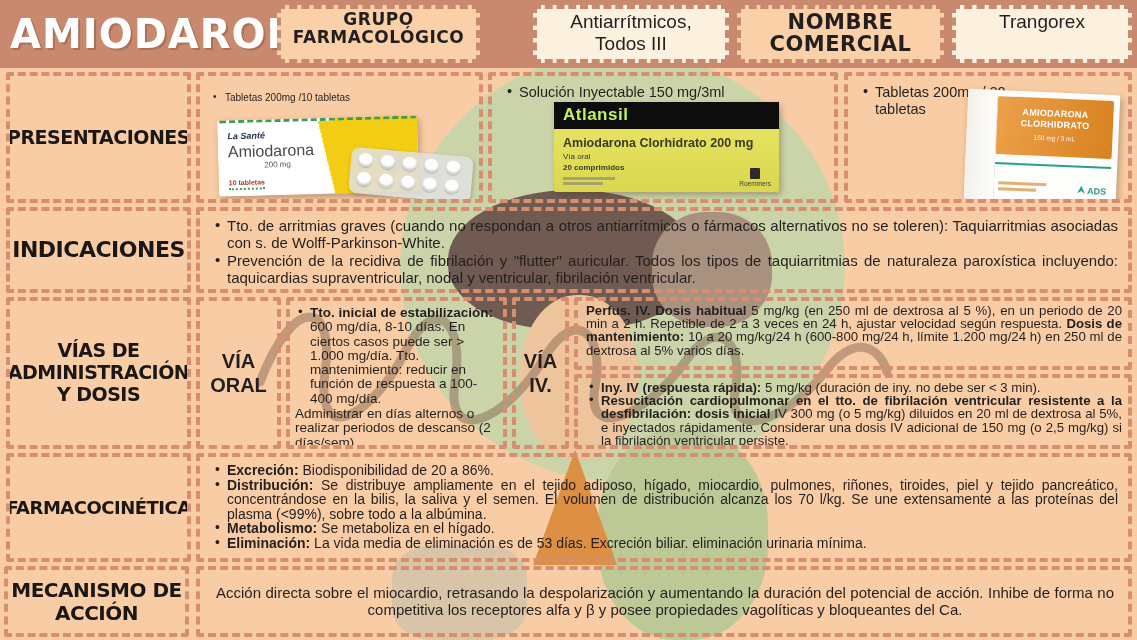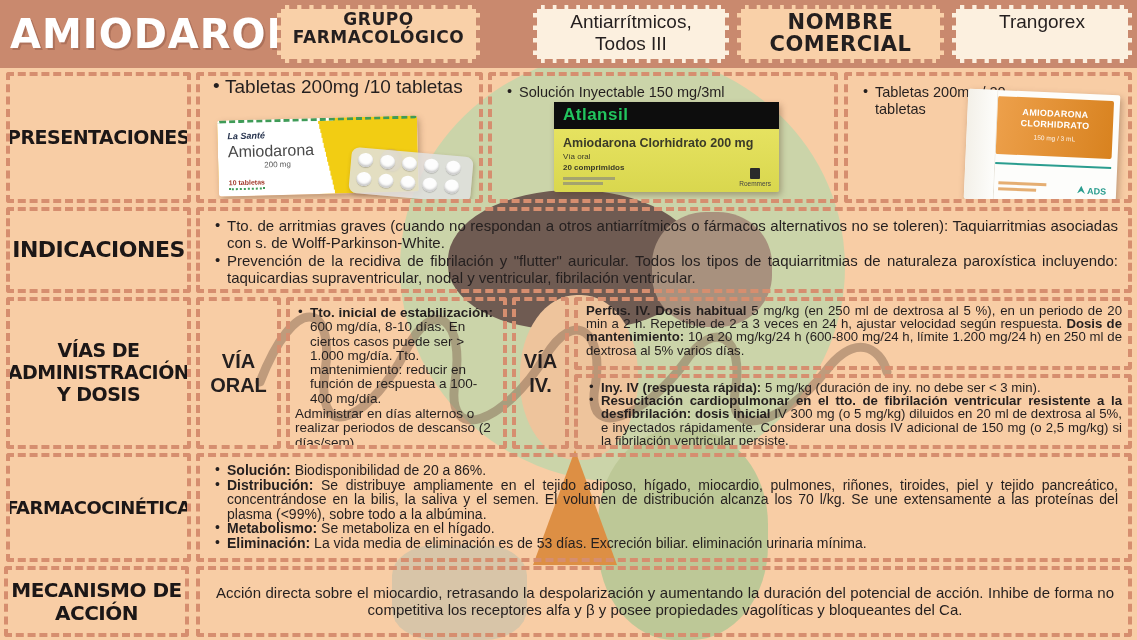--- a/index.html
+++ b/index.html
@@ -58,21 +58,21 @@
   .lasante-dose { font-size:8px; color:#5a5a5a; margin-left:36px; }
   .lasante-count { position:absolute; left:10px; bottom:6px; font-size:7px; font-weight:700; color:#a33c2e; border-bottom:2px dotted #3f9b58; padding-bottom:2px; }
   .seal { position:absolute; right:16px; top:30px; width:22px; height:22px; border-radius:50%;
     background:radial-gradient(circle at 35% 35%, #e8cf6e, #c79a2d); box-shadow:0 1px 2px rgba(0,0,0,.3); }
   .blister { left:150px; top:76px; width:122px; height:46px; background:rgba(224,224,224,.85); border-radius:8px;
     transform:rotate(5deg); box-shadow:1px 2px 4px rgba(80,50,30,.3); display:grid;
     grid-template-columns:repeat(5,1fr); gap:2px 2px; padding:5px 7px; }
   .pill { width:15px; height:14px; border-radius:50%; background:#fdfdfd; box-shadow:inset 0 -2px 2px #c9c9c9, 0 1px 1px rgba(0,0,0,.2); }
   .atlansil-box { left:62px; top:26px; width:225px; height:90px; border-radius:2px; box-shadow:2px 3px 6px rgba(80,50,30,.35);
     background:linear-gradient(#ebe768, #d9d74e); }
-  .atlansil-band { height:27px; background:#0d0d0d; color:#22c55e; font-weight:700; font-size:17px; line-height:26px; padding-left:9px; letter-spacing:.5px; }
+  .atlansil-band { height:27px; background:#0d0d0d; color:#bef264; font-weight:700; font-size:17px; line-height:26px; padding-left:9px; letter-spacing:.5px; }
   .atlansil-name { font-size:12.5px; font-weight:600; color:#3b3b28; margin:7px 8px 0 9px; }
   .atlansil-small { font-size:8px; color:#3b3b28; margin:2px 0 0 9px; }
   .atlansil-bars { position:absolute; left:9px; bottom:7px; }
   .gbar { height:3px; background:#8d8d7a; opacity:.7; margin-top:2px; }
   .atlansil-maker { position:absolute; right:8px; bottom:5px; font-size:6.5px; color:#444; text-align:center; }
   .atlansil-logo { width:10px; height:11px; background:#2b2b2b; margin:0 auto 1px auto; border-radius:1px; }
   .ads-box { right:10px; top:16px; width:152px; height:110px; background:#fdfdfb; border-radius:2px;
     box-shadow:2px 3px 7px rgba(80,50,30,.35); transform:rotate(2.5deg); }
   .ads-panel { position:absolute; left:30px; top:6px; right:6px; height:58px; border-radius:2px;
     background:linear-gradient(100deg,#eda04b,#d8821f); color:#fff; text-align:center; padding-top:10px; }
@@ -120,21 +120,21 @@
     <div class="hbox cream" style="left:952px; width:180px;">
       <span class="hvalue">Trangorex</span>
     </div>
   </div>
 
   <div class="cell labelcell" style="left:6px; top:72px; width:185px; height:131px;">
     <span class="rowlabel" style="font-size:19px;">PRESENTACIONES</span>
   </div>
 
   <div class="cell" style="left:196px; top:72px; width:287px; height:131px;">
-    <div class="bullet" style="margin:0 6px 0 10px; font-size:19px;">Tabletas 200mg /10 tabletas</div>
+    <div class="bullet" style="margin:16px 6px 0 10px; font-size:10px;">Tabletas 200mg /10 tabletas</div>
     <div class="prod lasante-box">
       <div class="lasante-brand">La Santé</div>
       <div class="lasante-name">Amiodarona</div>
       <div class="lasante-dose">200 mg</div>
       <div class="seal"></div>
       <div class="lasante-count">10 tabletas</div>
     </div>
     <div class="prod blister">
       <span class="pill"></span>
         <span class="pill"></span>
@@ -214,21 +214,21 @@
   </div>
   <div class="cell" style="left:574px; top:374px; width:558px; height:75px; padding:3px 6px 0 8px;">
     <div class="bullet body-text" style="font-size:13.2px; line-height:1.0;"><b>Iny. IV (respuesta rápida):</b> 5 mg/kg (duración de iny. no debe ser &lt; 3 min).</div>
     <div class="bullet body-text" style="font-size:13.2px; line-height:1.0;"><b>Resucitación cardiopulmonar en el tto. de fibrilación ventricular resistente a la desfibrilación: dosis inicial</b> IV 300 mg (o 5 mg/kg) diluidos en 20 ml de dextrosa al 5%, e inyectados rápidamente. Considerar una dosis IV adicional de 150 mg (o 2,5 mg/kg) si la fibrilación ventricular persiste.</div>
   </div>
 
   <div class="cell labelcell" style="left:6px; top:453px; width:185px; height:109px;">
     <span class="rowlabel" style="font-size:18px;">FARMACOCINÉTICA</span>
   </div>
   <div class="cell" style="left:196px; top:453px; width:936px; height:109px; padding:6px 10px 0 12px;">
-    <div class="bullet body-text" style="font-size:14px; line-height:1.04;"><b>Solución:</b> Biodisponibilidad de 20 a 86%.</div>
+    <div class="bullet body-text" style="font-size:14px; line-height:1.04;"><b>Excreción:</b> Biodisponibilidad de 20 a 86%.</div>
     <div class="bullet body-text" style="font-size:14px; line-height:1.04;"><b>Distribución:</b> Se distribuye ampliamente en el tejido adiposo, hígado, miocardio, pulmones, riñones, tiroides, piel y tejido pancreático, concentrándose en la bilis, la saliva y el semen. El volumen de distribución alcanza los 70 l/kg. Se une extensamente a las proteínas del plasma (&lt;99%), sobre todo a la albúmina.</div>
     <div class="bullet body-text" style="font-size:14px; line-height:1.04;"><b>Metabolismo:</b> Se metaboliza en el hígado.</div>
     <div class="bullet body-text" style="font-size:14px; line-height:1.04;"><b>Eliminación:</b> La vida media de eliminación es de 53 días. Excreción biliar. eliminación urinaria mínima.</div>
   </div>
 
   <div class="cell labelcell" style="left:4px; top:566px; width:185px; height:71px;">
     <span class="rowlabel prelines" style="font-size:20px; line-height:1.15;">MECANISMO DE
 ACCIÓN</span>
   </div>
   <div class="cell" style="left:196px; top:566px; width:936px; height:71px; padding:14px 14px 0 16px;">

